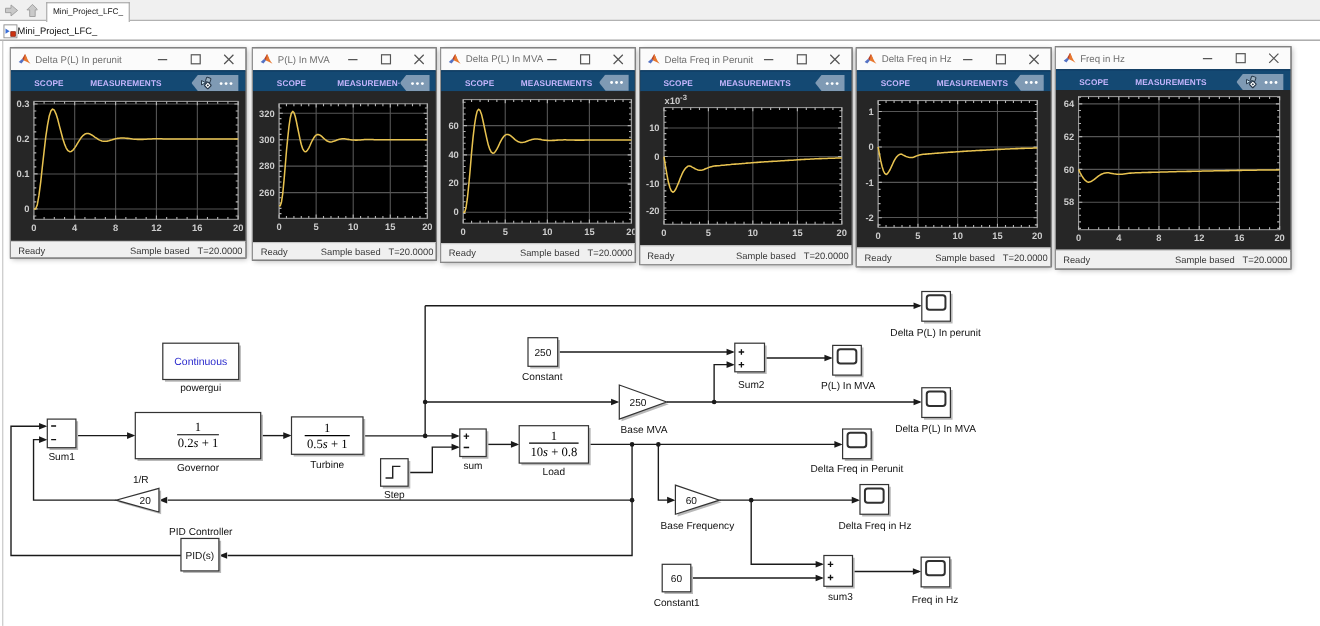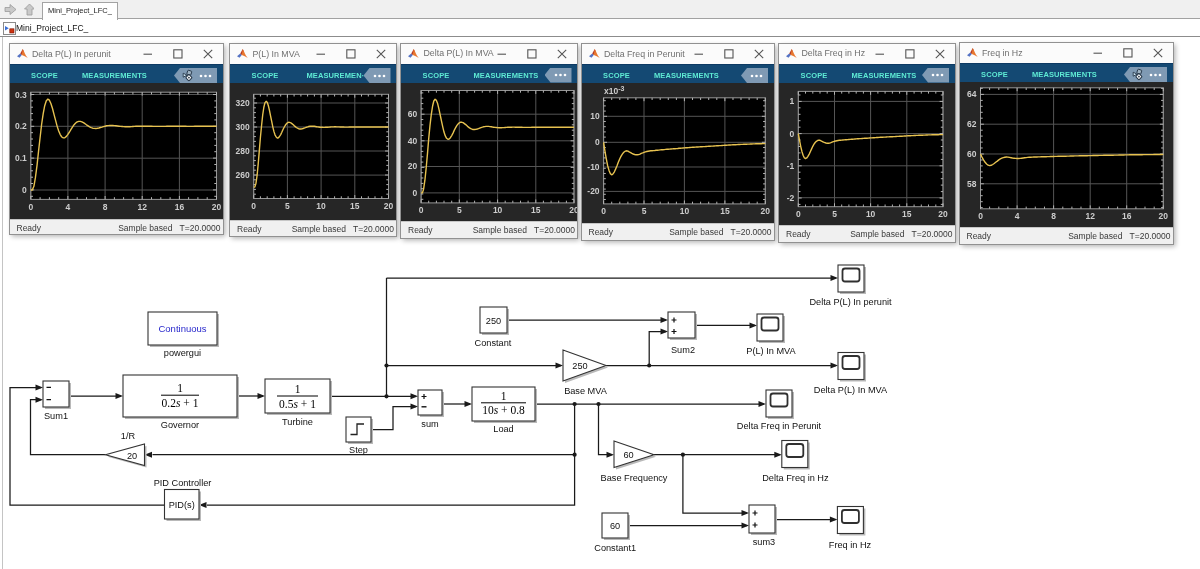--- a/index.html
+++ b/index.html
@@ -7,21 +7,21 @@
 .tab1{position:absolute;left:42px;top:2px;width:76px;height:18px;background:#fff;border:1px solid #a3a3a3;border-bottom:none;font-size:7.5px;color:#1a1a1a;text-align:center;line-height:16px;z-index:5}
 .crumb{position:absolute;left:0;top:19px;width:1200px;height:18px;background:#fff;border-bottom:1px solid #8c8c8c}
 .crumb .txt{position:absolute;left:16px;top:3.5px;font-size:8.5px;color:#111}
 .canvasline{position:absolute;left:2px;top:37px;width:1px;height:532px;background:#c4c4c4}
 .diag{position:absolute;left:0;top:0}
 .win{position:absolute;background:#262626;border:1px solid #919191;box-shadow:1.5px 1.5px 5px rgba(0,0,0,.3)}
 .tb{position:absolute;left:0;top:0;right:0;height:20px;background:#fbfbfb}
 .tb .ml{position:absolute;left:6px;top:4px}
 .tb .tt{position:absolute;left:22.5px;top:4.5px;font-size:8.8px;color:#6f6f6f;white-space:nowrap}
 .tb .ctl{position:absolute;top:5px}
-.blue{position:absolute;left:0;top:20px;right:0;height:19px;background:#144973;border-top:1px solid #0d3a63;color:#5eead4;box-sizing:border-box}
+.blue{position:absolute;left:0;top:20px;right:0;height:19px;background:#144973;border-top:1px solid #0d3a63;color:#c4b5fd;box-sizing:border-box}
 .blue .tab{top:6px;font-size:7.5px;font-weight:bold;letter-spacing:.1px;white-space:nowrap}
 .pent{position:absolute;right:5.5px;top:3px;height:15px;background:#7f9ab4;display:flex;align-items:center;justify-content:flex-end;padding-right:5px;clip-path:polygon(6px 0,100% 0,100% 100%,6px 100%,0 50%)}
 
 .plot{position:absolute;left:0;top:39px;right:0;background:#262626}
 .status{position:absolute;left:0;bottom:0;right:0;background:#f0f0f0;border-top:1px solid #c6c6c6;font-size:8.5px;color:#383838}
 .status .rd{position:absolute;left:7px;top:3px}
 .status .sb{position:absolute;right:50px;top:3px}
 .status .tt2{position:absolute;right:2px;top:3px}
 </style></head>
 <body>

